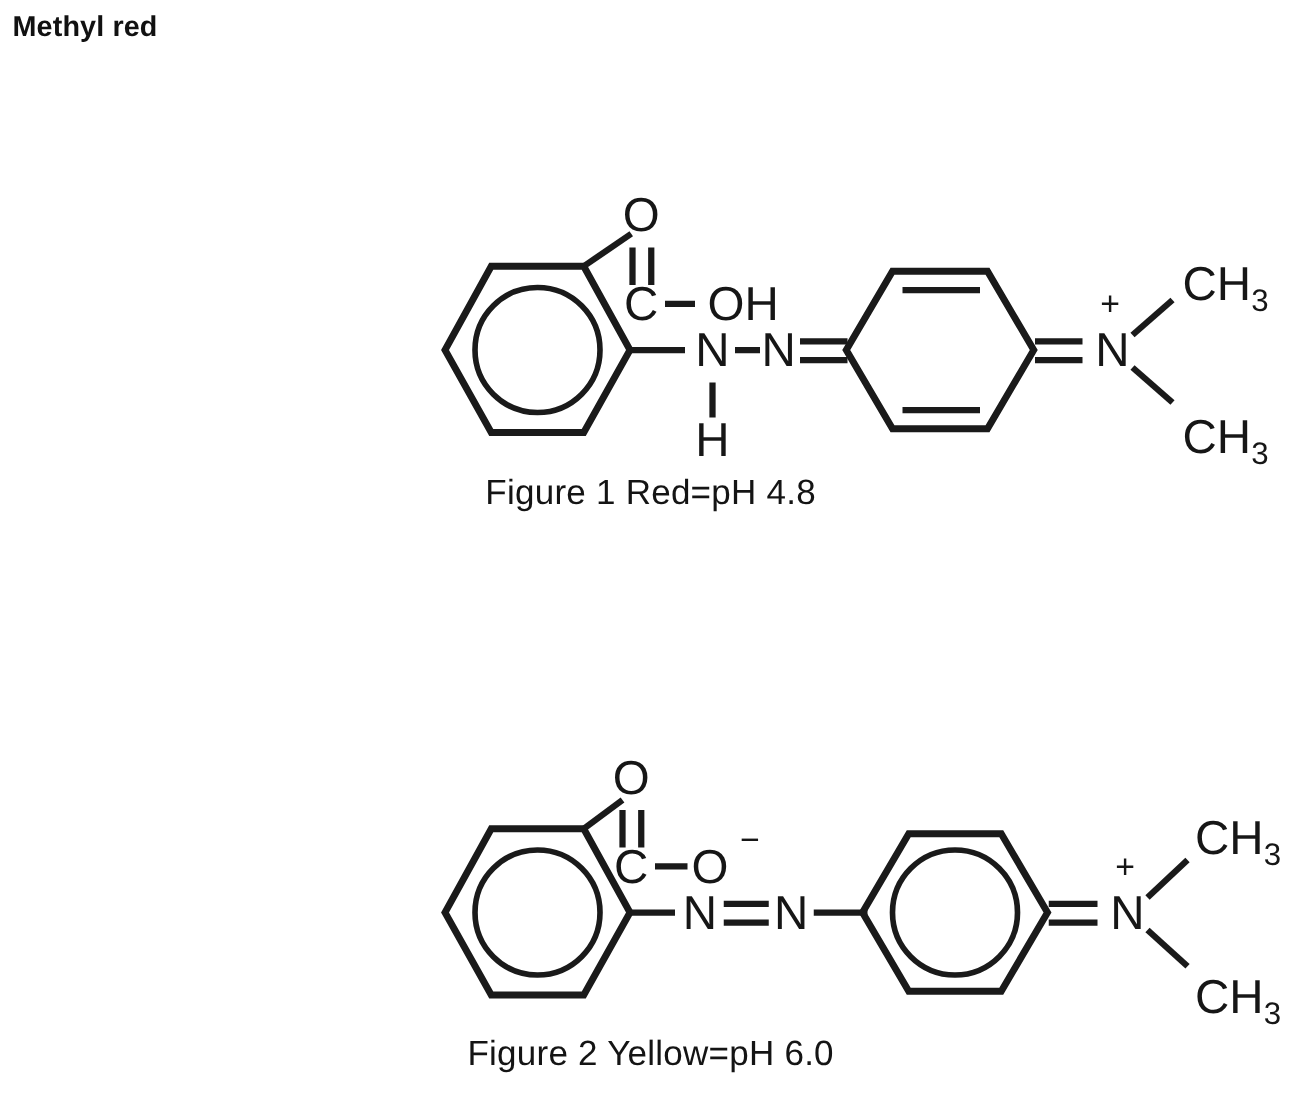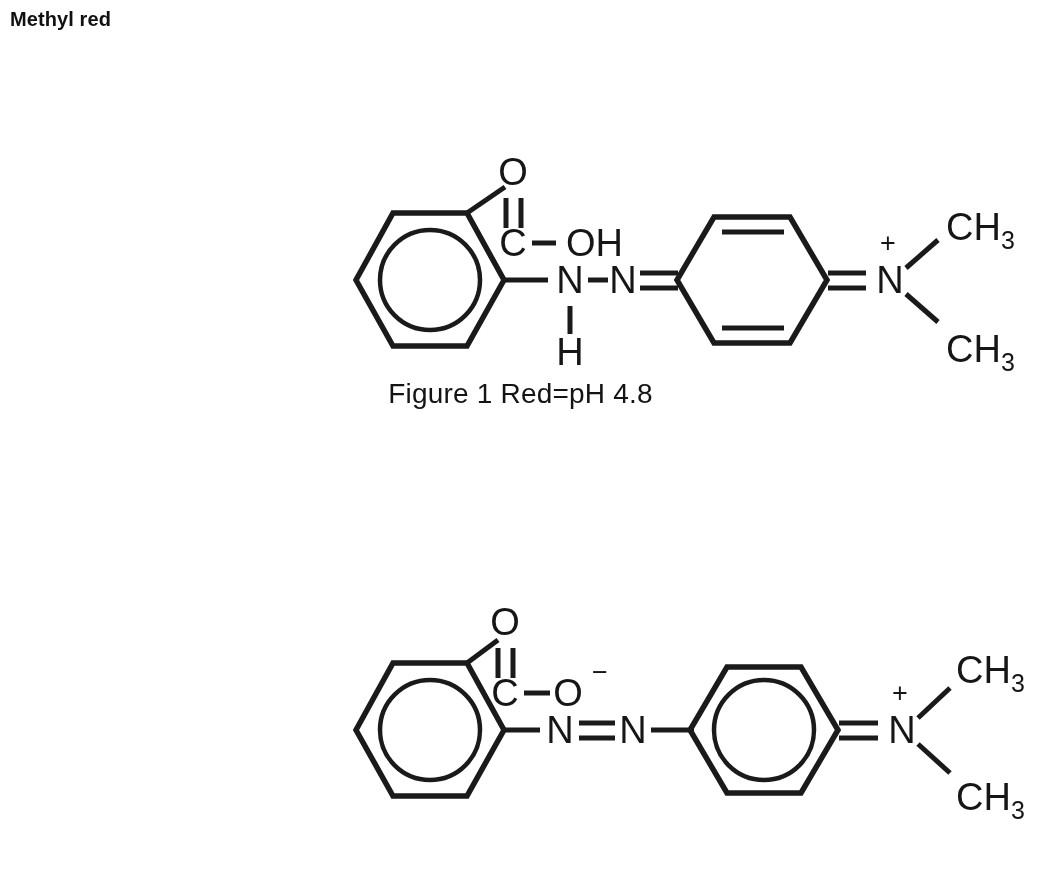--- a/index.html
+++ b/index.html
@@ -12,21 +12,21 @@
     height: 884px;
     position: relative;
     font-family: "Liberation Sans", sans-serif;
     color: #1a1a1a;
     overflow: hidden;
   }
   #page-title {
     position: absolute;
     left: 10px;
     top: 8px;
-    font-size: 20px;
+    font-size: 23px;
     font-weight: bold;
     letter-spacing: 0.1px;
     color: #111111;
   }
   .figure-block {
     position: absolute;
     left: 0;
     width: 1041px;
   }
   #figure-1-block { top: 70px; height: 370px; }
@@ -173,13 +173,14 @@
       <text class="charge" x="900" y="187" text-anchor="middle">+</text>
       <line class="bond" x1="918" y1="203" x2="950" y2="173"></line>
       <text class="atom" x="956" y="168" text-anchor="start">CH</text>
       <text class="atom-sub" x="1011" y="177" text-anchor="start">3</text>
       <line class="bond" x1="918" y1="229" x2="950" y2="258"></line>
       <text class="atom" x="956" y="295" text-anchor="start">CH</text>
       <text class="atom-sub" x="1011" y="304" text-anchor="start">3</text>
     </g>
   </svg>
 
+  <div class="caption" id="figure-2-caption">Figure 2  Yellow=pH 6.0</div>
 </div>
 
 </body></html>

